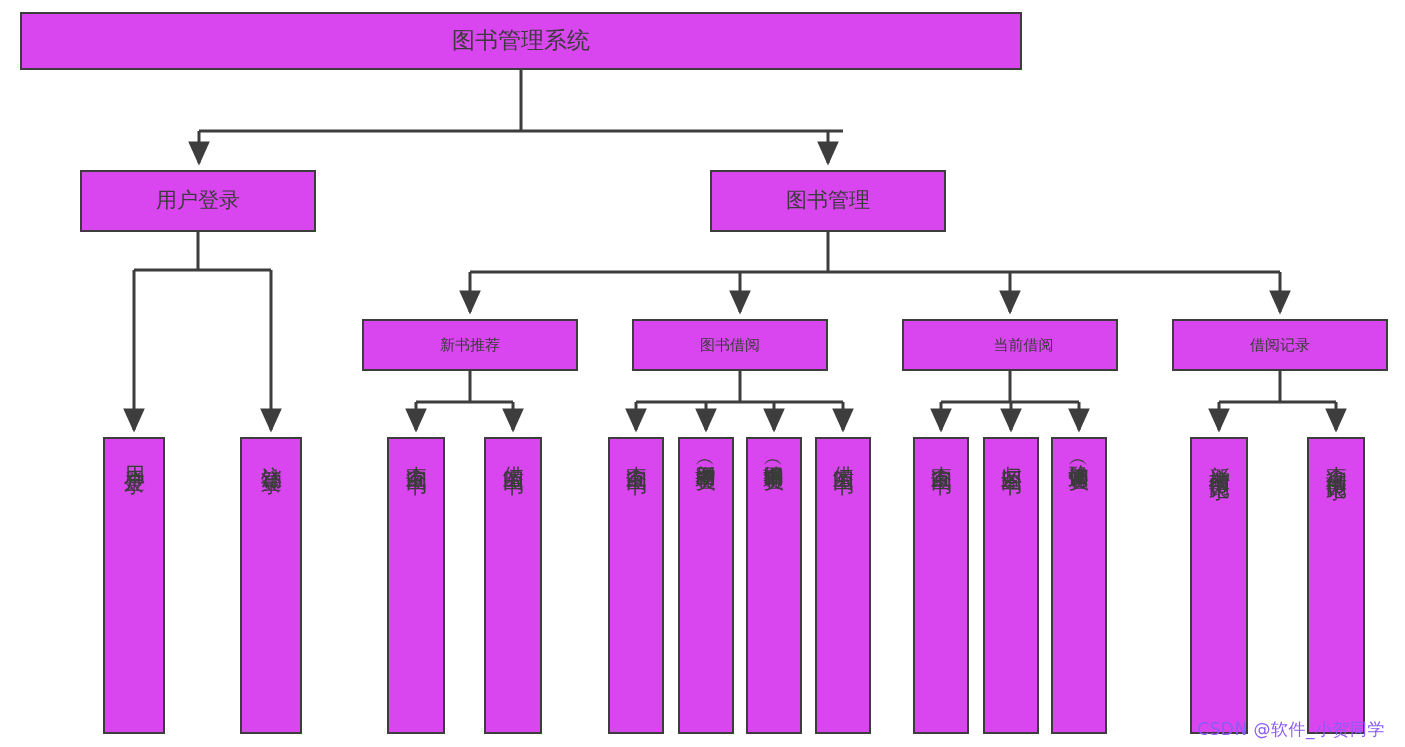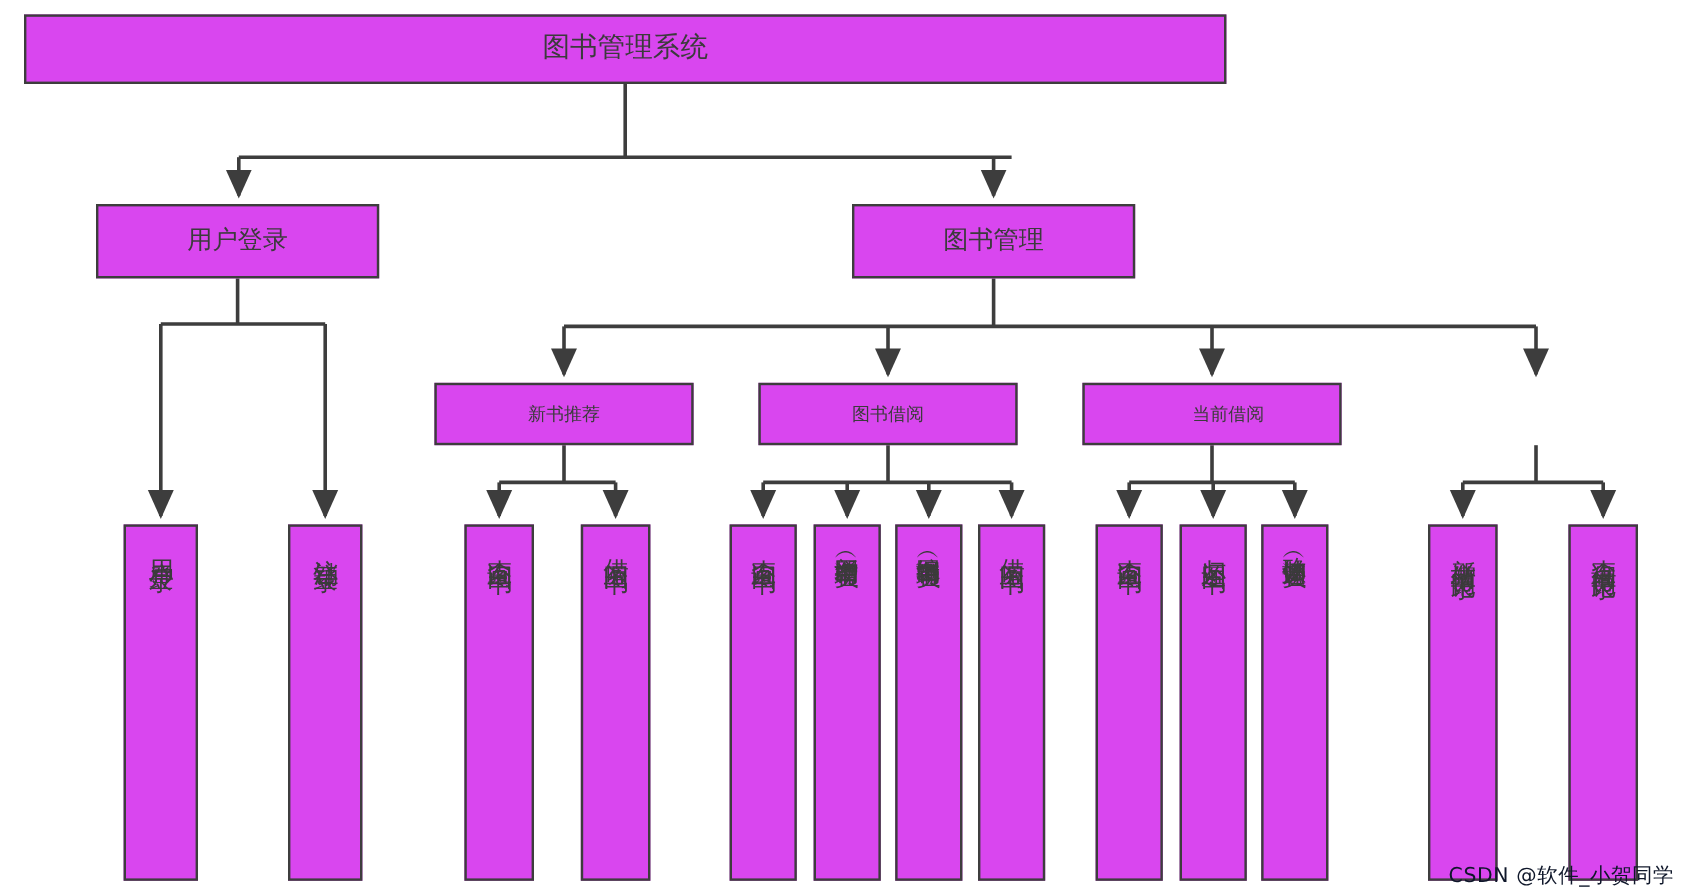--- a/index.html
+++ b/index.html
@@ -80,24 +80,24 @@
     letter-spacing: 3px;
     line-height: 1;
     white-space: nowrap;
   }
   .node.leaf.tall-text .node-label {
     font-size: 20px;
     letter-spacing: 1px;
   }
   #watermark {
     position: absolute;
-    right: 10px;
+    right: 20px;
     bottom: 6px;
     font-size: 17px;
-    color: #0f172a;
+    color: #8b5cf6;
     letter-spacing: 0.5px;
     white-space: nowrap;
     margin-top: 16px;
   }
 </style>
 </head>
 <body>
 
 <div id="diagram-root">
 
@@ -158,26 +158,29 @@
   <div class="node level-1" style="left:80px; top:170px; width:236px;">
     <span class="node-label">用户登录</span>
   </div>
   <div class="node level-1" style="left:710px; top:170px; width:236px;">
     <span class="node-label">图书管理</span>
   </div>
 
   <div class="node level-2" style="left:362px; top:319px; width:216px;">
     <span class="node-label">新书推荐</span>
   </div>
-  <div class="node level-2" style="left:632px; top:319px; width:216px;">
+  <div class="node level-2" style="left:632px; top:319px; width:196px;">
     <span class="node-label">图书借阅</span>
   </div>
   <div class="node level-2" style="left:902px; top:319px; width:216px;padding-left:27px;">
     <span class="node-label">当前借阅</span>
   </div>
+  <div class="node level-2" style="left:1172px; top:319px; width:216px;">
+    <span class="node-label">借阅记录</span>
+  </div>
 
   <div class="node leaf" style="left:103px; width:62px;">
     <span class="node-label">用户登录</span>
   </div>
   <div class="node leaf" style="left:240px; width:62px;">
     <span class="node-label">注销登录</span>
   </div>
 
   <div class="node leaf" style="left:387px; width:58px;">
     <span class="node-label">查询图书</span>

